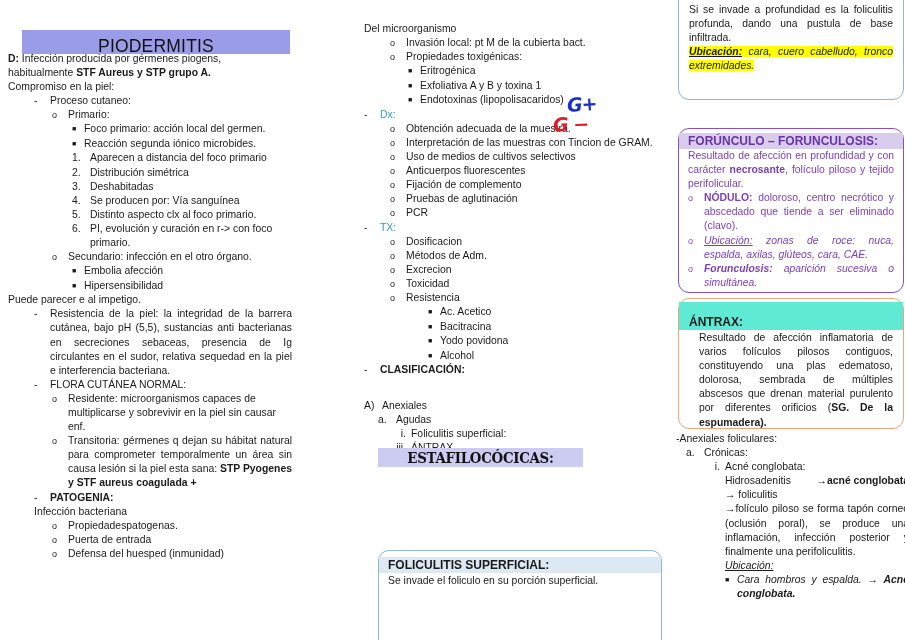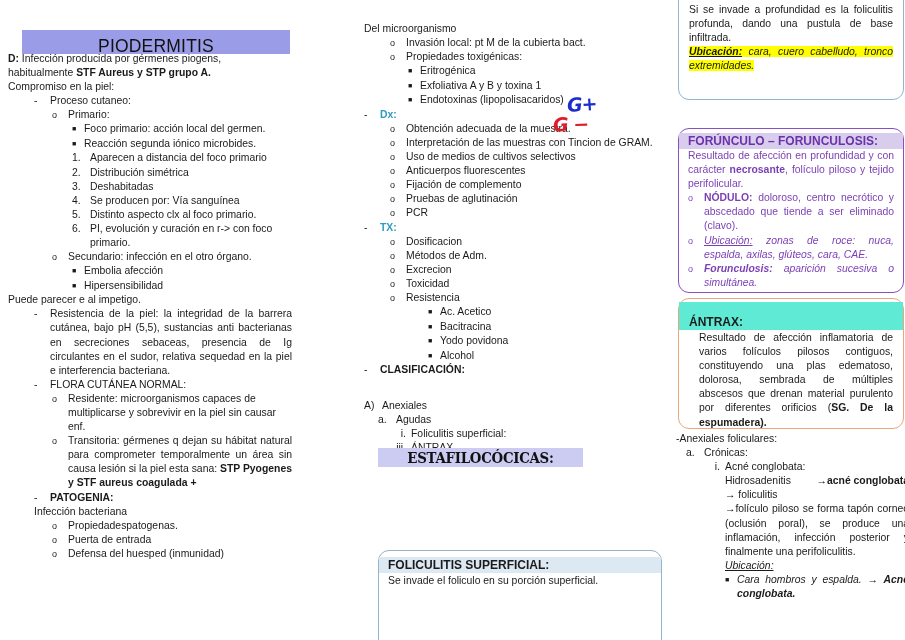--- a/index.html
+++ b/index.html
@@ -46,21 +46,21 @@
   .mk-sq{width:12px;font-size:7px;line-height:14.5px;}
   .mk-num{width:18px;}
   .mk-rom{width:20px;text-align:right;padding-right:5px;}
   .mk-alpha{width:18px;}
 
   .ind1{margin-left:26px;}
   .ind2{margin-left:44px;}
   .ind3{margin-left:64px;}
 
   
-  .teal{color:#2f9bc0;font-weight:bold;}
+  .teal{color:#2f9bc0;font-weight:normal;}
   .hl-yellow{background:#ffff00;}
 
   
   .hand{
     position:absolute;
     font-family:"DejaVu Sans", sans-serif;
     font-weight:bold;
     font-style:italic;
     font-size:19px;
     letter-spacing:-1px;

